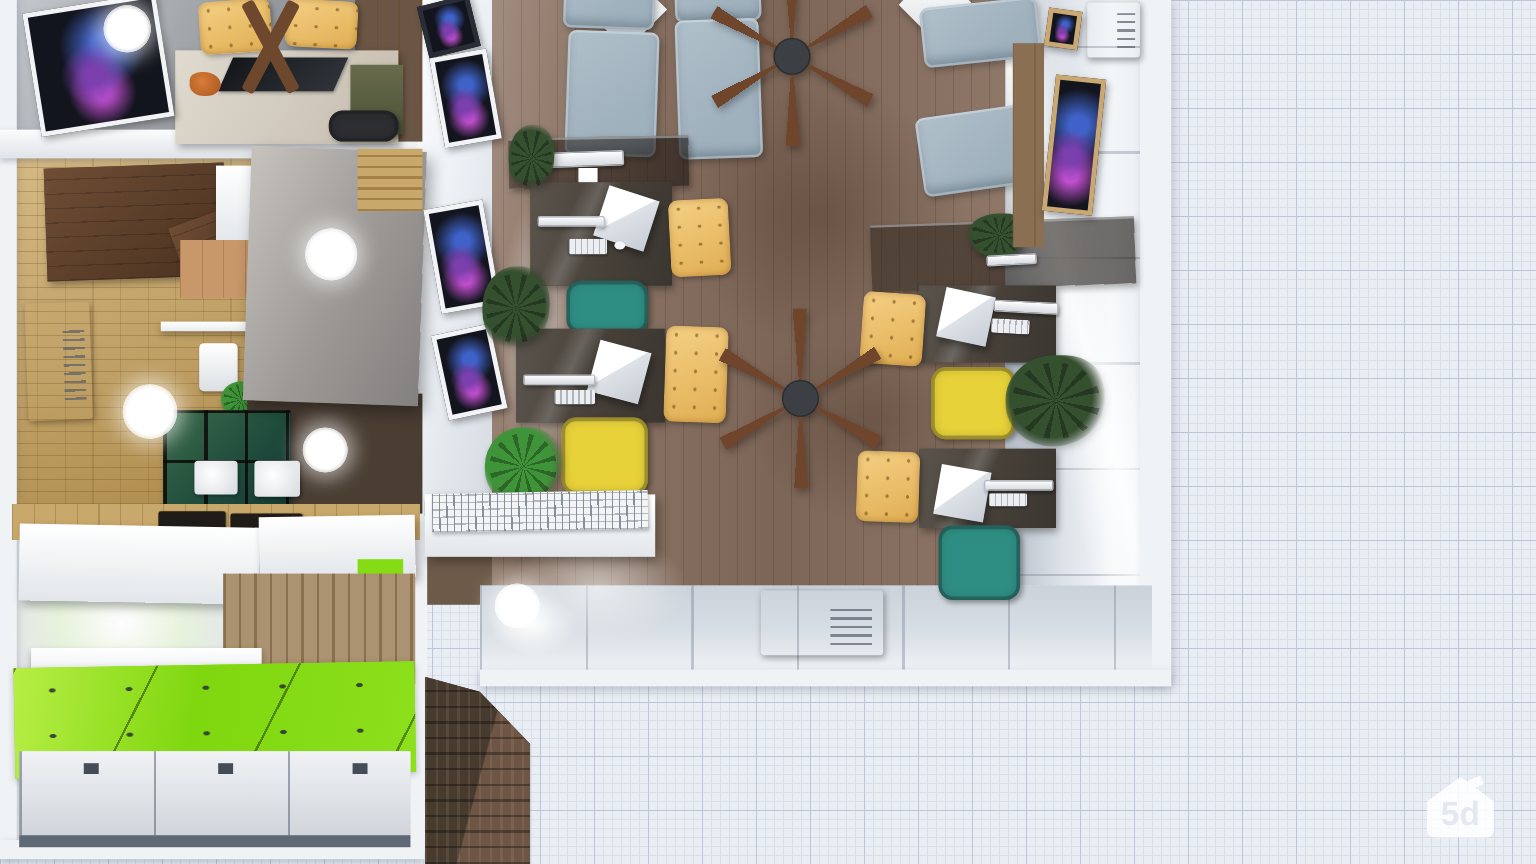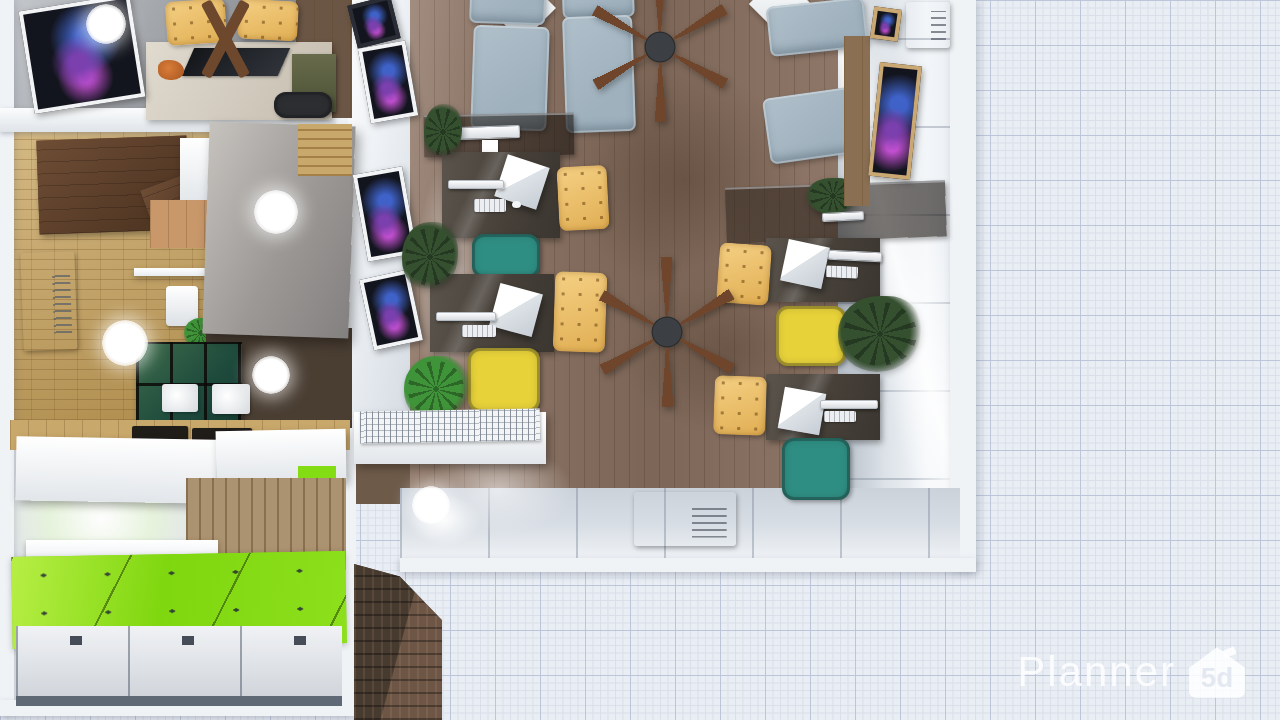--- a/index.html
+++ b/index.html
@@ -267,20 +267,19 @@
       <div class="item t-fan" style="left: 585px; top: -28px; width: 150px; height: 150px; z-index: 30;"></div>
       <div class="item t-fan" style="left: 592px; top: 257px; width: 150px; height: 150px; z-index: 30;"></div>
       <div class="item t-light" style="left: 86px; top: 4px; width: 40px; height: 40px; z-index: 31;"></div>
       <div class="item t-light" style="left: 254px; top: 190px; width: 44px; height: 44px; z-index: 31;"></div>
       <div class="item t-light" style="left: 102px; top: 320px; width: 46px; height: 46px; z-index: 31;"></div>
       <div class="item t-light" style="left: 252px; top: 356px; width: 38px; height: 38px; z-index: 31;"></div>
       <div class="item t-light" style="left: 412px; top: 486px; width: 38px; height: 38px; z-index: 31;"></div>
     </div>
 
   <div class="watermark">
-    <span class="wm-text">Planner</span>
     <svg class="wm-badge" viewBox="0 0 60 54">
       <path d="M30 3 L57 23 L57 45 Q57 52 50 52 L10 52 Q3 52 3 45 L3 23 Z" fill="rgba(255,255,255,0.85)"></path>
       <path d="M35 7 L46 2 L49 9 L38 14 Z" fill="rgba(255,255,255,0.85)"></path>
       <text x="30" y="42" text-anchor="middle" font-family="Liberation Sans, sans-serif" font-size="27" font-weight="bold" fill="#e4e8f1">5d</text>
     </svg>
   </div>
 </div>
 
 </body></html>

